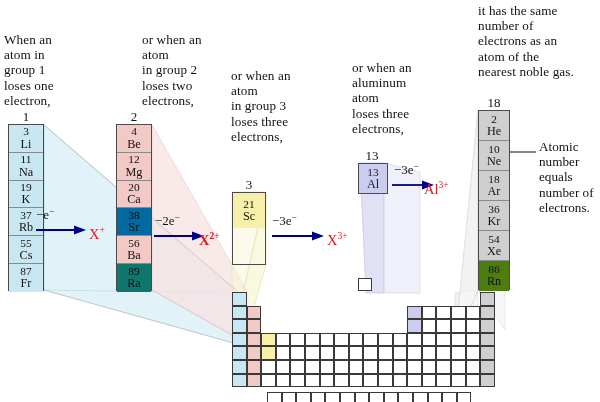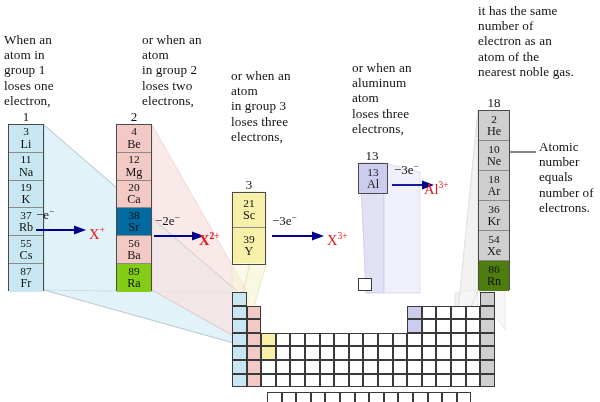--- a/index.html
+++ b/index.html
@@ -107,21 +107,21 @@
 electrons,</div>
 
   <div class="caption" style="left:352px;top:60px;width:108px;">or when an
 aluminum
 atom
 loses three
 electrons,</div>
 
   <div class="caption" style="left:478px;top:3px;width:120px;">it has the same
 number of
-electron as an
+electrons as an
 atom of the
 nearest noble gas.</div>
 
   <div class="callout" style="left:539px;top:139px;width:60px;">Atomic
 number
 equals
 number of
 electrons.</div>
 
   <div class="grpnum" style="left:8px;top:110px;width:36px;">1</div>
@@ -176,44 +176,40 @@
       <span class="sym">Ca</span>
     </div>
     <div class="cell" style="height:27.8px;background:#0369a1;">
       <span class="z">38</span>
       <span class="sym">Sr</span>
     </div>
     <div class="cell" style="height:27.8px;background:#f3c9c6;">
       <span class="z">56</span>
       <span class="sym">Ba</span>
     </div>
-    <div class="cell" style="height:27.8px;background:#84cc16;">
+    <div class="cell" style="height:27.8px;background:#0f766e;">
       <span class="z">89</span>
       <span class="sym">Ra</span>
     </div>
   </div>
 
   <div class="rxn" style="left:155px;top:211px;">
     <div class="eminus" style="left:0px;top:0px;"><span>−2e</span><sup>−</sup></div>
     <svg width="60" height="22" style="position:absolute;left:-1px;top:14px;" viewBox="0 0 60 22">
       <line x1="0" y1="11" x2="38" y2="11" stroke="#00008b" stroke-width="1.8"></line>
       <polygon points="38,6.5 50,11 38,15.5" fill="#00008b"></polygon>
     </svg>
     <div class="ion" style="left:44px;top:18px;font-weight:bold;"><span>X</span><sup>2+</sup></div>
   </div>
 
   <div class="grpnum" style="left:232px;top:178px;width:34px;">3</div>
   <div class="col" style="left:232px;top:192px;width:34px;height:73px;">
     <div class="cell" style="height:35px;background:#f6f0a8;">
       <span class="z">21</span>
       <span class="sym">Sc</span>
-    </div>
-    <div class="cell" style="height:35px;background:#f6f0a8;">
-      <span class="z">39</span>
-      <span class="sym">Y</span>
     </div>
   </div>
 
   <div class="rxn" style="left:272px;top:211px;">
     <div class="eminus" style="left:0px;top:0px;"><span>−3e</span><sup>−</sup></div>
     <svg width="62" height="22" style="position:absolute;left:0px;top:14px;" viewBox="0 0 62 22">
       <line x1="0" y1="11" x2="40" y2="11" stroke="#00008b" stroke-width="1.8"></line>
       <polygon points="40,6.5 52,11 40,15.5" fill="#00008b"></polygon>
     </svg>
     <div class="ion" style="left:55px;top:18px;"><span>X</span><sup>3+</sup></div>

